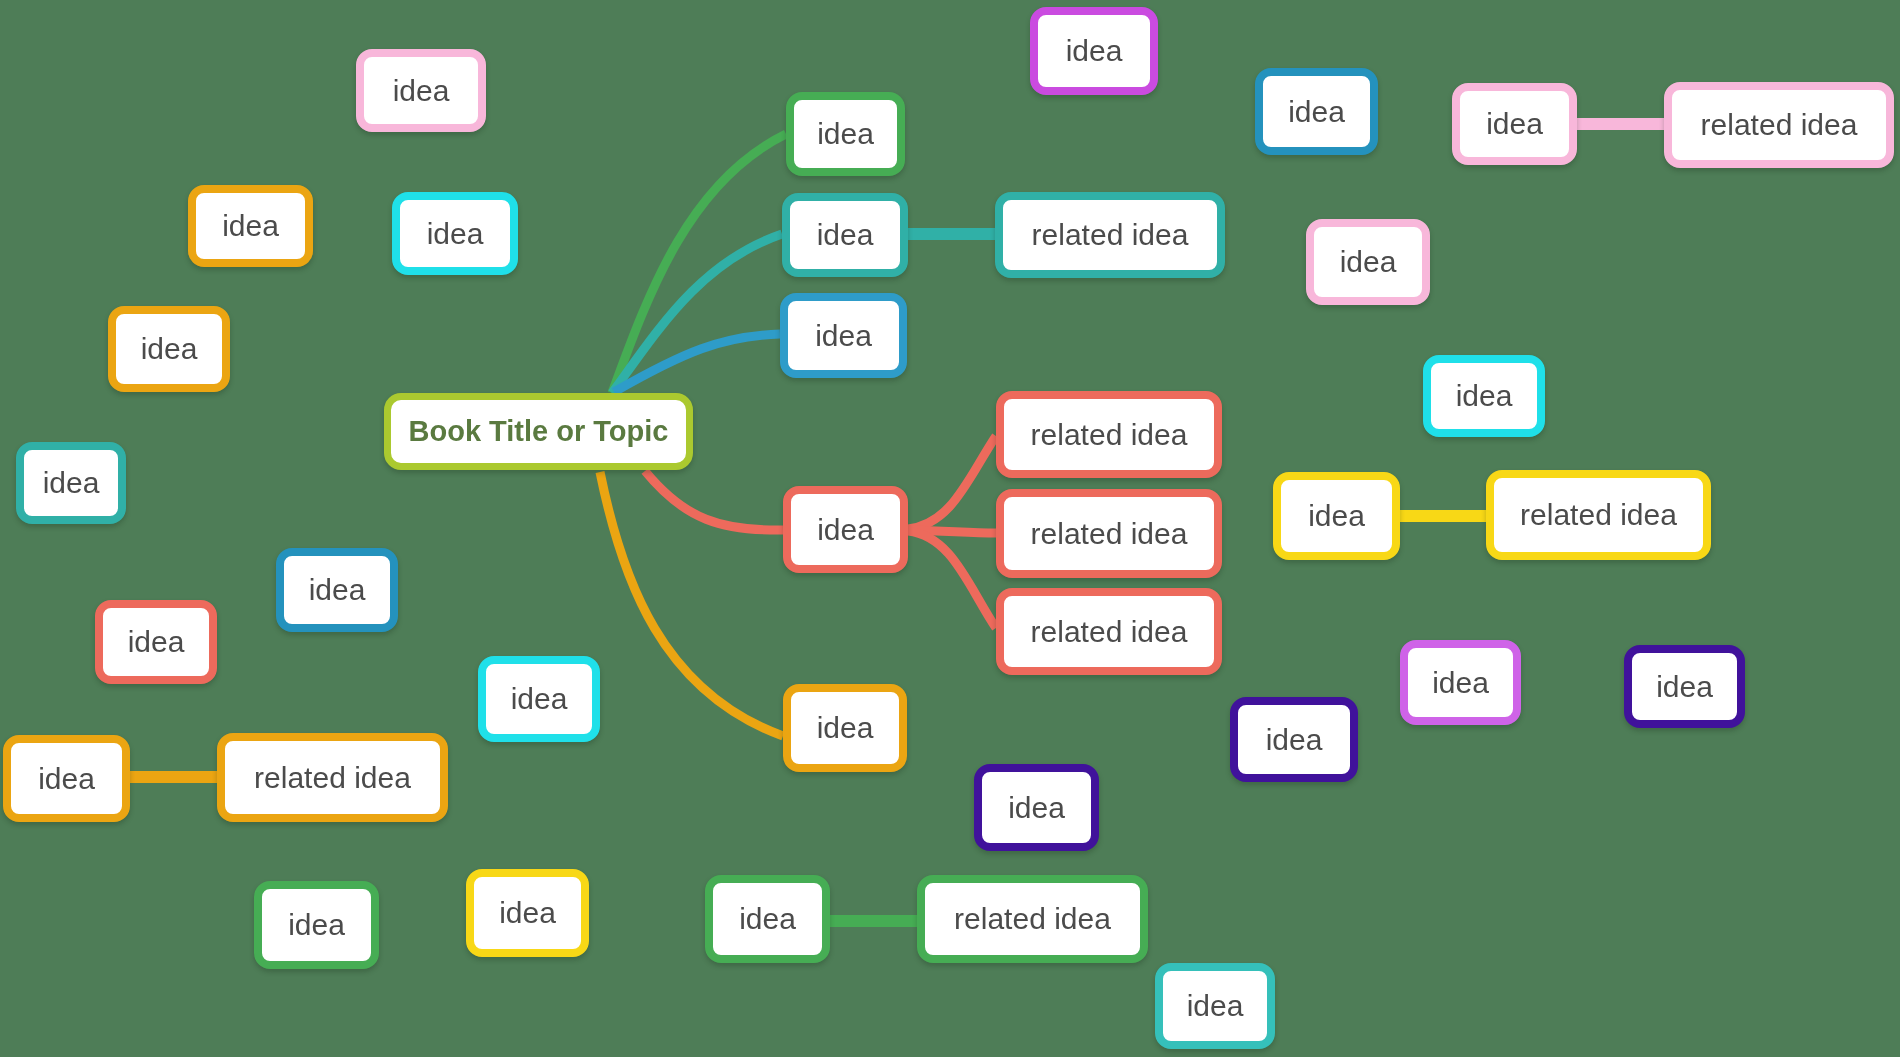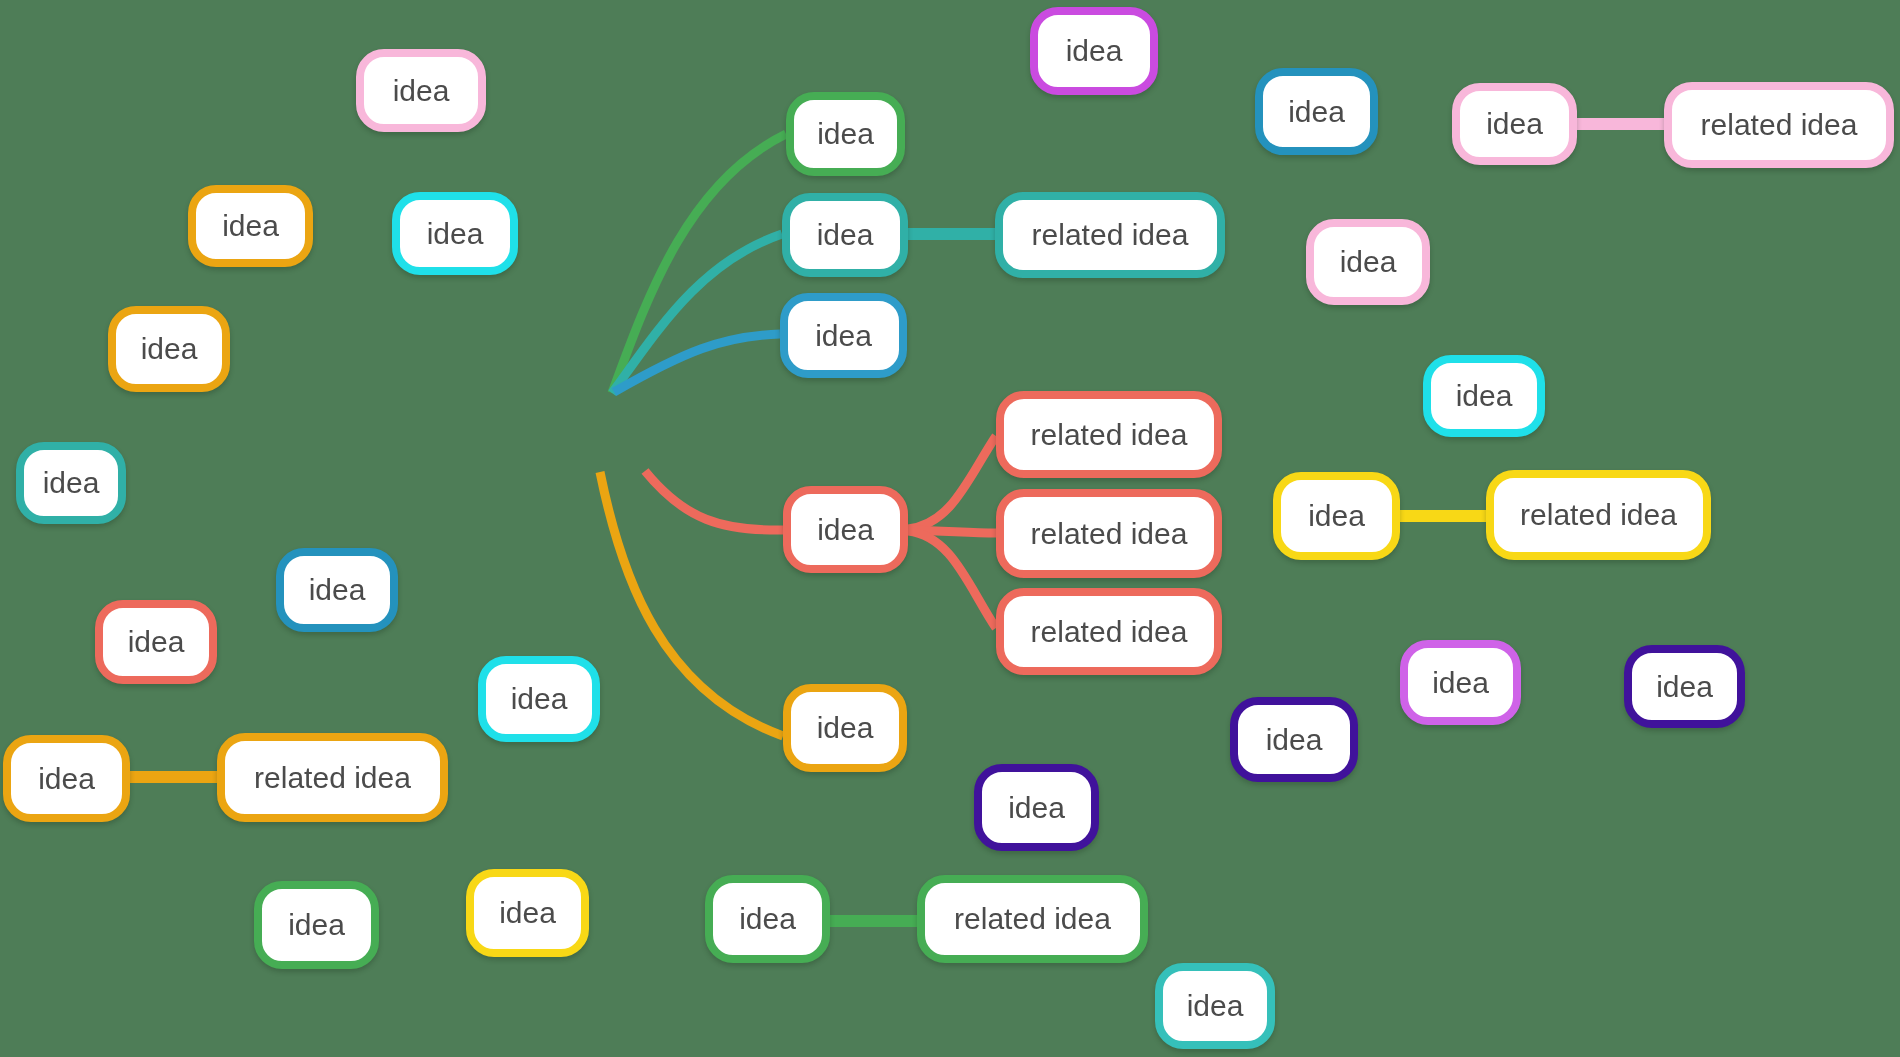--- a/index.html
+++ b/index.html
@@ -30,21 +30,21 @@
     width: 100%;
     height: 100%;
     z-index: 2;
   }
   .mm-node {
     position: absolute;
     box-sizing: border-box;
     background: #ffffff;
     border-style: solid;
     border-width: 8px;
-    border-radius: 28px;
+    border-radius: 16px;
     display: flex;
     align-items: center;
     justify-content: center;
     color: #4b4b4b;
     font-size: 30px;
     line-height: 1;
     white-space: nowrap;
     box-shadow: 0 3px 5px rgba(20, 40, 20, 0.25);
     cursor: pointer;
   }
@@ -176,14 +176,17 @@
       </div>
       <div class="mm-node" style="left: 705px; top: 875px; width: 125px; height: 88px; border-color: rgb(70, 173, 84);">
         <span>idea</span>
       </div>
       <div class="mm-node" style="left: 917px; top: 875px; width: 231px; height: 88px; border-color: rgb(70, 173, 84);">
         <span>related idea</span>
       </div>
       <div class="mm-node" style="left: 1155px; top: 963px; width: 120px; height: 86px; border-color: rgb(53, 192, 186);">
         <span>idea</span>
       </div>
+      <div class="mm-node central" style="left: 384px; top: 393px; width: 309px; height: 77px; border-color: rgb(171, 201, 47); color: rgb(90, 122, 64);">
+        <span>Book Title or Topic</span>
+      </div>
     </div>
 </div>
 
 </body></html>

